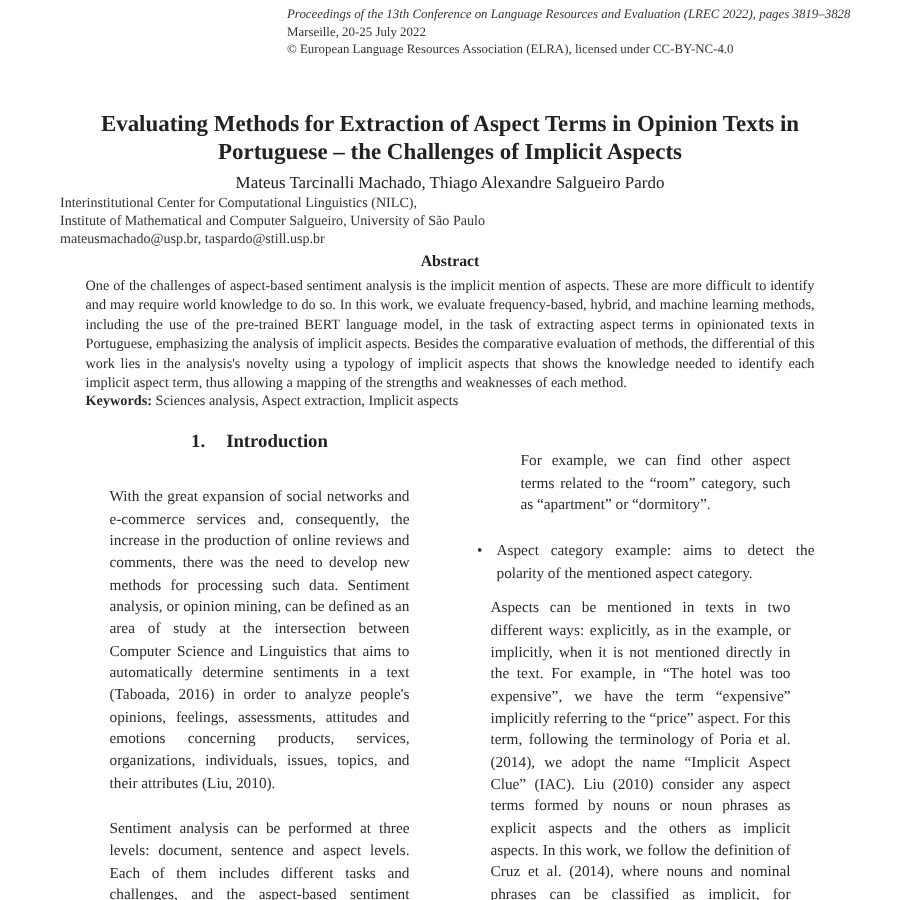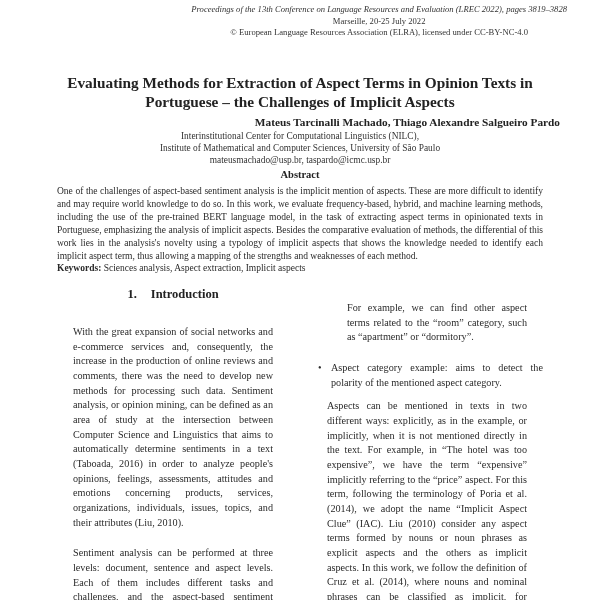--- a/index.html
+++ b/index.html
@@ -1,23 +1,23 @@
 <!DOCTYPE html>
 <html><head>
 <meta charset="utf-8">
 <style>
   html, body { margin:0; padding:0; }
   body { width:600px; height:600px; overflow:hidden; background:#ffffff; position:relative;
          font-family:"Liberation Serif", serif; color:#222; }
-  .hdr { position:absolute; right:33px; top:4px; text-align:center; font-size:8.6px; line-height:11.5px; color:#333;margin-left:12px; }
+  .hdr { position:absolute; right:33px; top:4px; text-align:left; font-size:8.6px; line-height:11.5px; color:#333;margin-left:12px; }
   .hdr .l1 { font-style:italic; }
   .title { position:absolute; left:40px; width:520px; top:73px; text-align:center; font-weight:bold;
            font-size:15.3px; line-height:19px; color:#222; }
-  .authors { position:absolute; left:40px; width:520px; top:116px; text-align:right; font-weight:bold; font-size:11.3px; }
-  .aff { position:absolute; left:40px; width:520px; top:130px; text-align:center; font-size:9.4px; line-height:12px; color:#333; }
+  .authors { position:absolute; left:40px; width:520px; top:116px; text-align:center; font-weight:normal; font-size:11.3px; }
+  .aff { position:absolute; left:40px; width:520px; top:130px; text-align:left; font-size:9.4px; line-height:12px; color:#333; }
   .abs-h { position:absolute; left:40px; width:520px; top:169px; text-align:center; font-weight:bold; font-size:10.5px; }
   .abs { position:absolute; left:57px; width:486px; top:185px; font-size:9.5px; line-height:12.9px; text-align:justify; color:#2a2a2a; }
   .kw { position:absolute; left:57px; top:263px; font-size:9.5px; color:#2a2a2a; }
   .kw b { font-weight:bold; }
   .col { position:absolute; width:232px; font-size:10.2px; line-height:14.65px; text-align:justify; color:#2a2a2a; hyphens:auto; }
   .col.left { left:57px; top:309px; }
   .col.right { left:311px; top:285px; }
   .sec { position:absolute; left:57px; width:232px; top:287px; text-align:center; font-weight:bold; font-size:12.5px;font-family:Liberation Serif, serif; }
   .sec .num { margin-right:14px; }
   p { margin:16px; text-indent:0; }
@@ -36,22 +36,22 @@
 </div>
 
 <div class="title">
   <div>Evaluating Methods for Extraction of Aspect Terms in Opinion Texts in</div>
   <div>Portuguese – the Challenges of Implicit Aspects</div>
 </div>
 
 <div class="authors">Mateus Tarcinalli Machado, Thiago Alexandre Salgueiro Pardo</div>
 <div class="aff">
   <div>Interinstitutional Center for Computational Linguistics (NILC),</div>
-  <div>Institute of Mathematical and Computer Sciences, University of São Paulo</div>
-  <div>mateusmachado@usp.br, taspardo@icmc.usp.br</div>
+  <div>Institute of Mathematical and Computer Salgueiro, University of São Paulo</div>
+  <div>mateusmachado@usp.br, taspardo@still.usp.br</div>
 </div>
 
 <div class="abs-h">Abstract</div>
 <div class="abs">One of the challenges of aspect-based sentiment analysis is the implicit mention of aspects. These are more difficult to identify and may require world knowledge to do so. In this work, we evaluate frequency-based, hybrid, and machine learning methods, including the use of the pre-trained BERT language model, in the task of extracting aspect terms in opinionated texts in Portuguese, emphasizing the analysis of implicit aspects. Besides the comparative evaluation of methods, the differential of this work lies in the analysis's novelty using a typology of implicit aspects that shows the knowledge needed to identify each implicit aspect term, thus allowing a mapping of the strengths and weaknesses of each method.</div>
 
 <div class="kw">
   <b>Keywords:</b>
   <span>Sciences analysis, Aspect extraction, Implicit aspects</span>
 </div>
 

